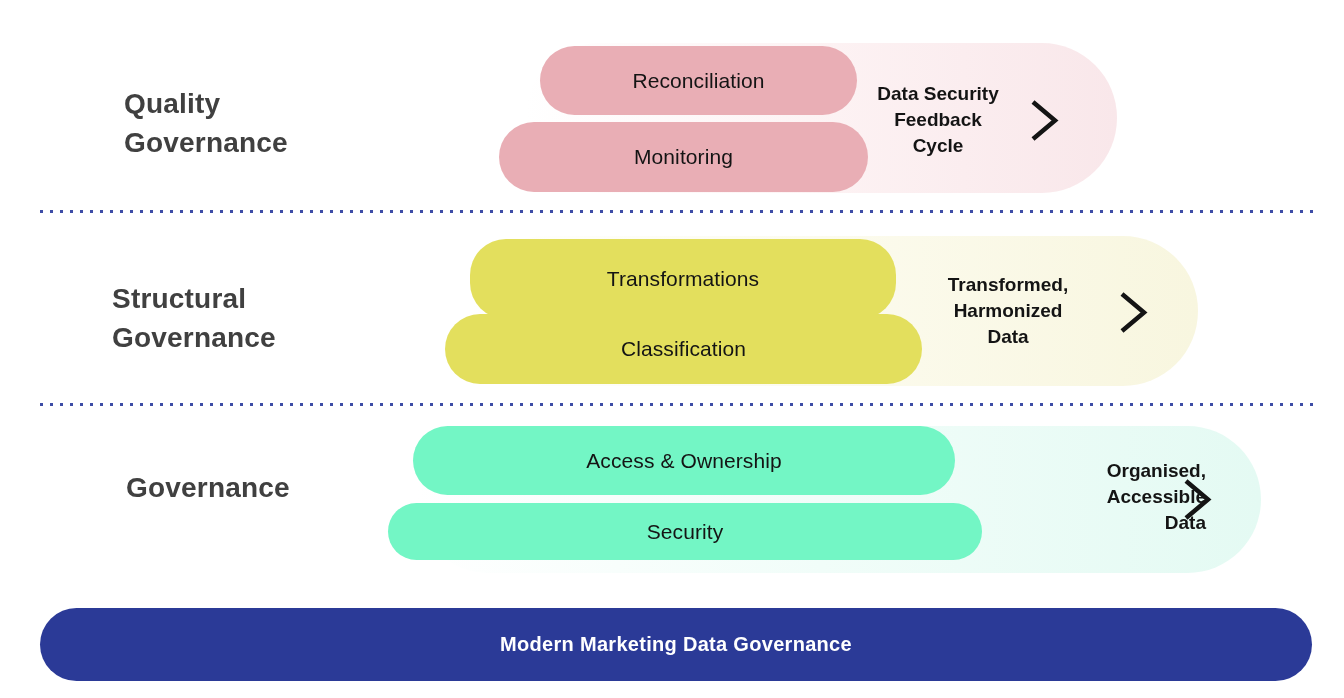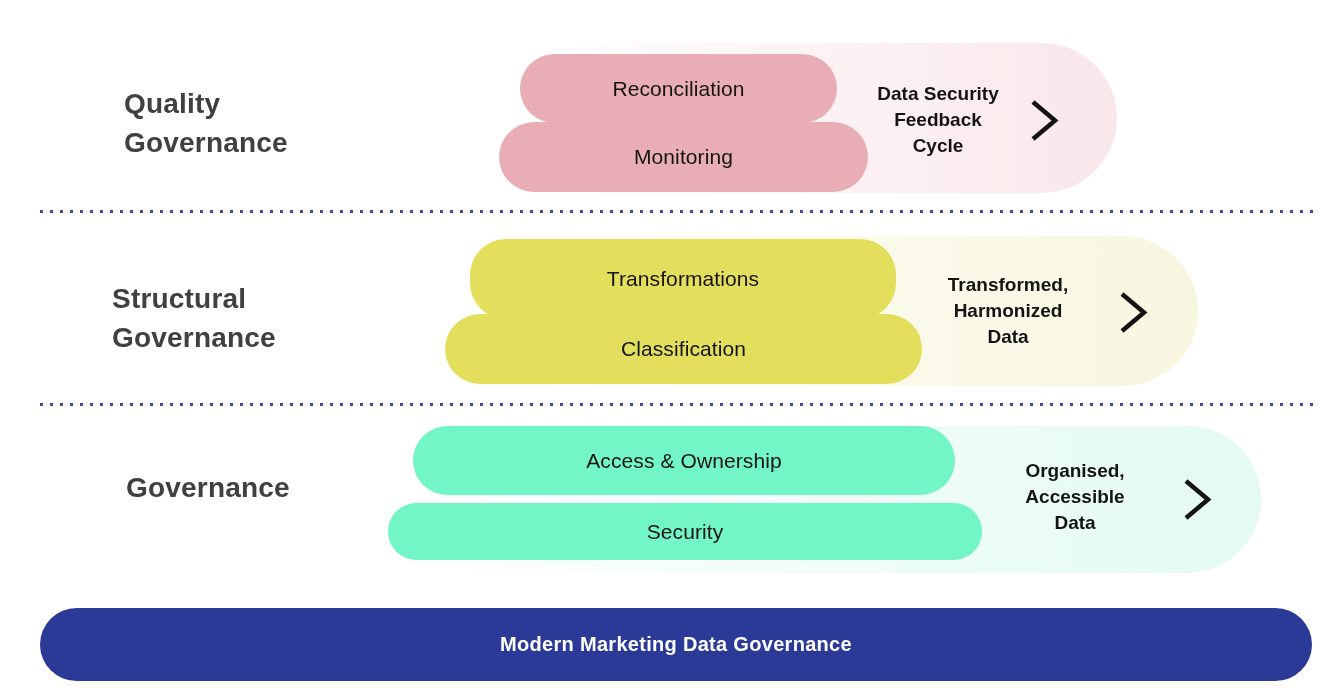--- a/index.html
+++ b/index.html
@@ -53,39 +53,39 @@
     border-radius: 36px;
     color: #141414;
     font-size: 21px;
     font-weight: 500;
     letter-spacing: 0.1px;
   }
   .pill-pink  { background: #E9AEB5; }
   .pill-yellow{ background: #E3DF5D; }
   .pill-teal  { background: #73F6C5; }
 
-  .q-p1 { left: 520px; top: 46px;  width: 317px; height: 69px; margin-top: 8px; }
+  .q-p1 { left: 540px; top: 46px;  width: 317px; height: 69px; }
   .q-p2 { left: 499px; top: 122px; width: 369px; height: 70px; }
   .s-p1 { left: 470px; top: 239px; width: 426px; height: 80px; }
   .s-p2 { left: 445px; top: 314px; width: 477px; height: 70px; }
   .f-p1 { left: 413px; top: 426px; width: 542px; height: 69px; }
   .f-p2 { left: 388px; top: 503px; width: 594px; height: 57px; }
 
   
   .halo-out {
     text-align: center;
     color: #141414;
     font-size: 19px;
     font-weight: 600;
     line-height: 26px;
   }
   .halo-out span { display: block; }
   .q-out { left: 858px;  top: 81px;  width: 160px; }
   .s-out { left: 926px;  top: 272px; width: 164px; }
-  .f-out { left: 996px;  top: 458px; width: 158px; }
+  .f-out { left: 1048px;  top: 458px; width: 158px; text-align: right; }
 
   
   .chev { width: 32px; height: 45px; }
   .q-chev { left: 1028px; top: 98px;  }
   .s-chev { left: 1117px; top: 290px; }
   .f-chev { left: 1181px; top: 477px; }
 
   
   .divider {
     left: 40px; width: 1277px; height: 3px;

